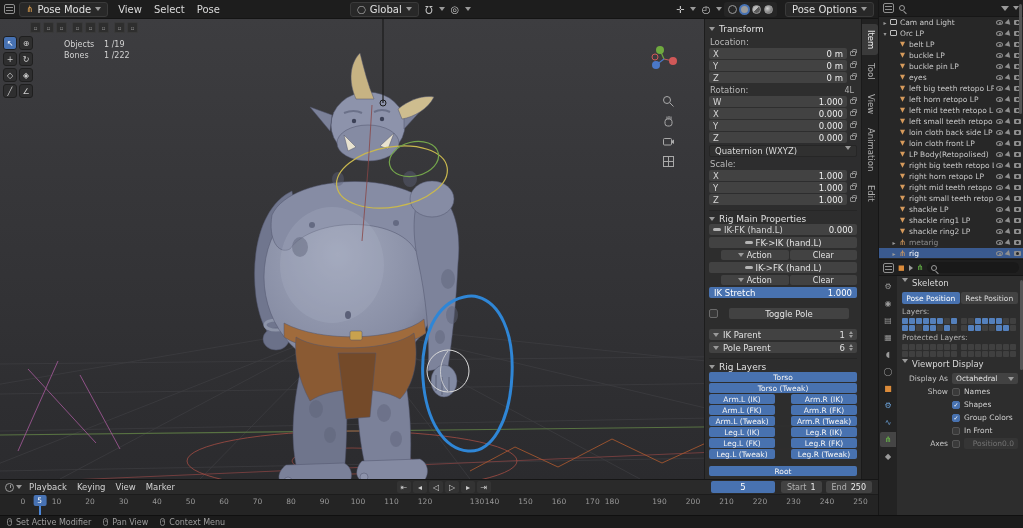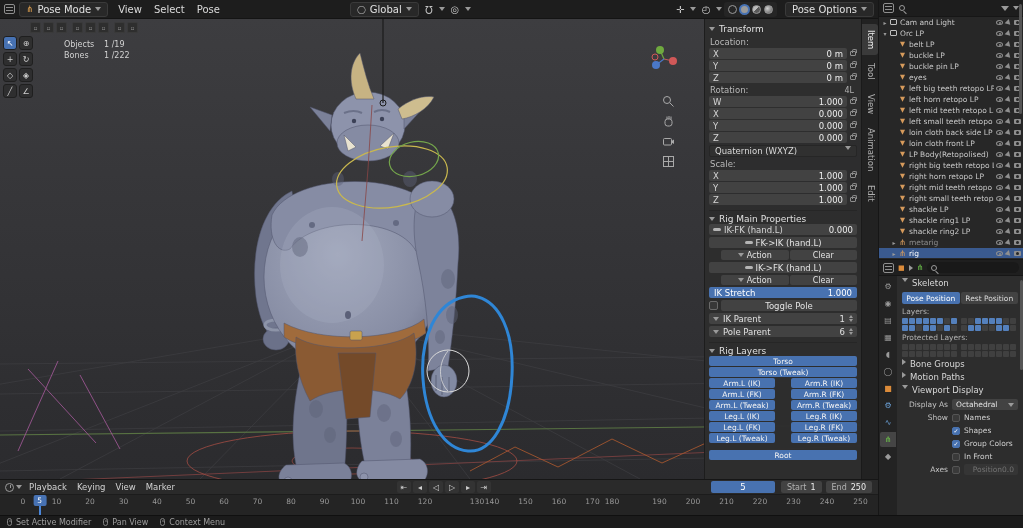--- a/index.html
+++ b/index.html
@@ -63,21 +63,21 @@
 .lock-ico{width:6px;height:5px;border:1px solid #8d8d8d;border-radius:1px;position:relative;flex:none;margin-right:1px;}
 .lock-ico::before{content:'';position:absolute;left:1px;top:-3.5px;width:3px;height:3px;border:1px solid #8d8d8d;border-bottom:none;border-radius:2px 2px 0 0;}
 .dropdown{background:#303030;border:1px solid #262626;height:12px;border-radius:2px;display:flex;align-items:flex-start;justify-content:space-between;padding:0 5px;font-size:8.5px;color:#d8d8d8;margin:2px 0;}
 .w-btn{background:#424242;border-radius:2px;height:11px;display:flex;align-items:center;justify-content:center;gap:3px;font-size:8.5px;color:#e2e2e2;margin:2px 0;}
 .split-row{display:flex;gap:1px;margin:1px 0 2px 12px;}
 .split-row .w-btn{flex:1;margin:0;height:10px;font-size:8px;}
 .bone-ico{width:8px;height:3px;background:#b5b5b5;border-radius:2px;flex:none;}
 .blue-slider{background:#4872b0;color:#fff;display:flex;justify-content:space-between;padding:0 5px;height:11px;border-radius:2px;align-items:center;font-size:8.5px;margin:2px 0;}
 .row-ico{display:flex;gap:3px;align-items:center;margin:2px 0;}
 .mini-box{width:9px;height:9px;border:1px solid #6a6a6a;border-radius:2px;background:#383838;flex:none;}
-.flex1{flex:1;margin:0;}
+.flex1{flex:1;margin:8px;}
 .step-field{display:flex;align-items:center;background:#424242;height:11px;border-radius:2px;margin:2px 0;padding:0 4px;gap:4px;font-size:8.5px;color:#e0e0e0;}
 .step-field .fl{flex:1;}
 .steppers{display:flex;flex-direction:column;gap:1px;}
 .c-up{width:0;height:0;border-left:2.5px solid transparent;border-right:2.5px solid transparent;border-bottom:3px solid #9a9a9a;}
 .c-dn{width:0;height:0;border-left:2.5px solid transparent;border-right:2.5px solid transparent;border-top:3px solid #9a9a9a;}
 #rig-layer-btns{margin-top:1px;}
 .layer-btn{background:#4872b0;color:#f4f4f4;height:10px;border-radius:2px;display:flex;align-items:center;justify-content:center;font-size:7.5px;margin:1px 0;}
 .layer-pair{display:flex;gap:16px;margin:1px 0;}
 .layer-pair .layer-btn{flex:1;margin:0;}
 .root-gap{margin-top:7px;}
@@ -935,30 +935,20 @@
               <div class="lg-cell"></div>
               <div class="lg-cell"></div>
               <div class="lg-cell"></div>
               <div class="lg-cell"></div>
               <div class="lg-cell"></div>
               <div class="lg-cell"></div>
               <div class="lg-cell"></div>
               <div class="lg-cell"></div>
             </div>
           </div>
-        <div id="prop-sections-mid">
-            <div class="prop-section-h">
-              <span class="caret-r"></span>
-              <span>Bone Groups</span>
-            </div>
-            <div class="prop-section-h">
-              <span class="caret-r"></span>
-              <span>Motion Paths</span>
-            </div>
-          </div>
         <div class="prop-section-h">
           <span class="caret-d"></span>
           <span>Viewport Display</span>
         </div>
         <div class="prop-row">
           <span class="plabel">Display As</span>
           <div class="pdrop">
             <span>Octahedral</span>
             <span class="caret-d"></span>
           </div>

